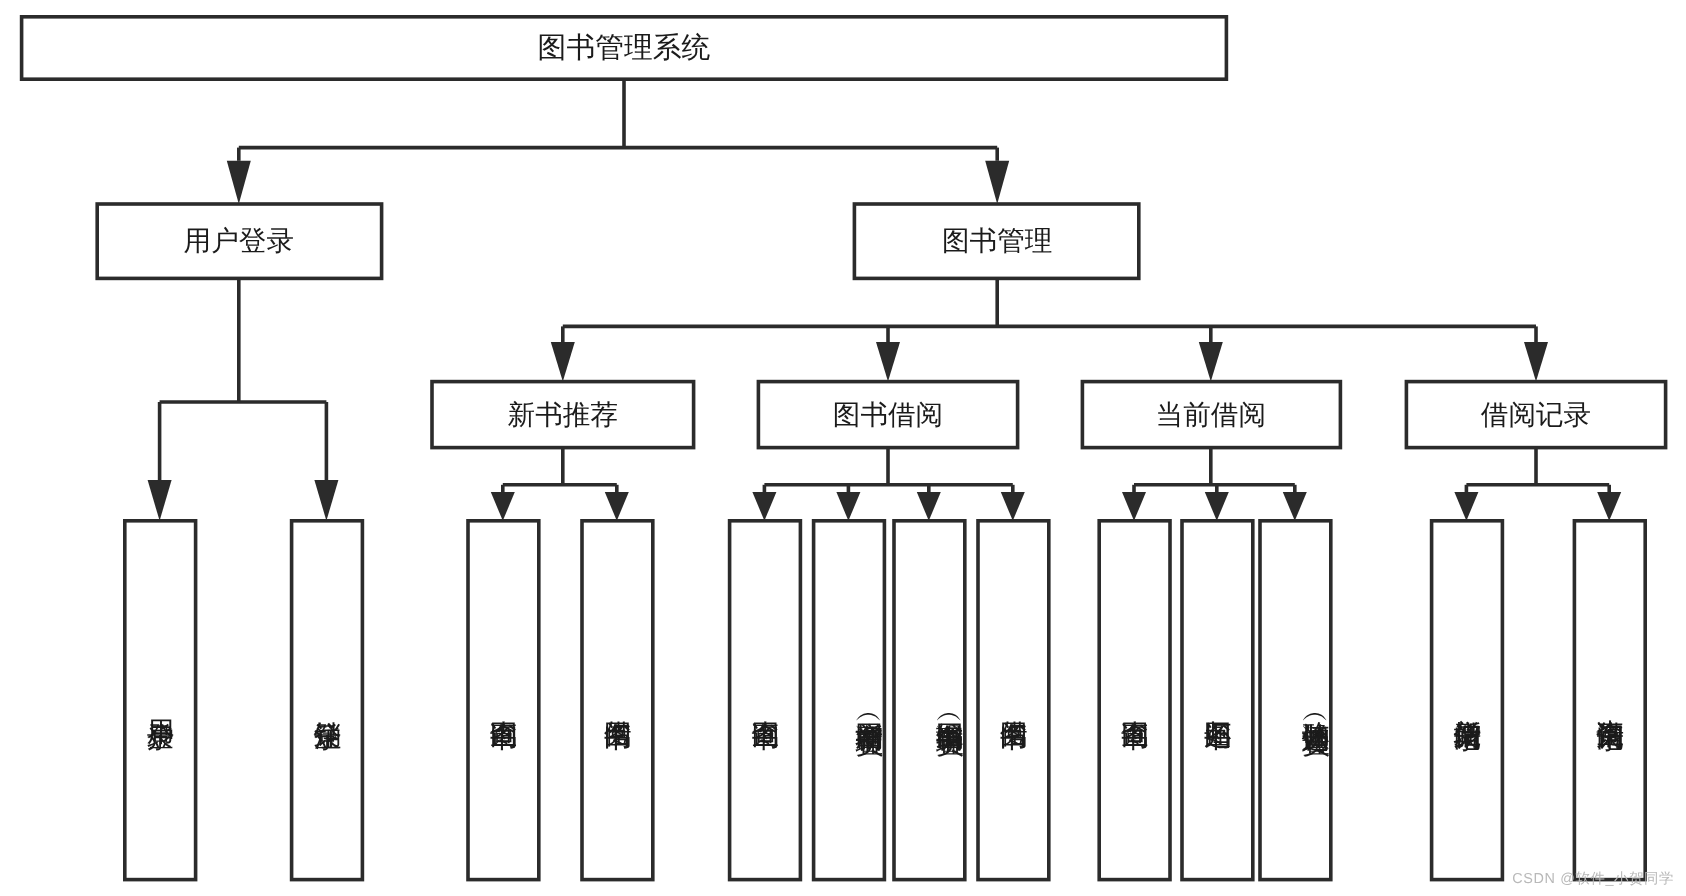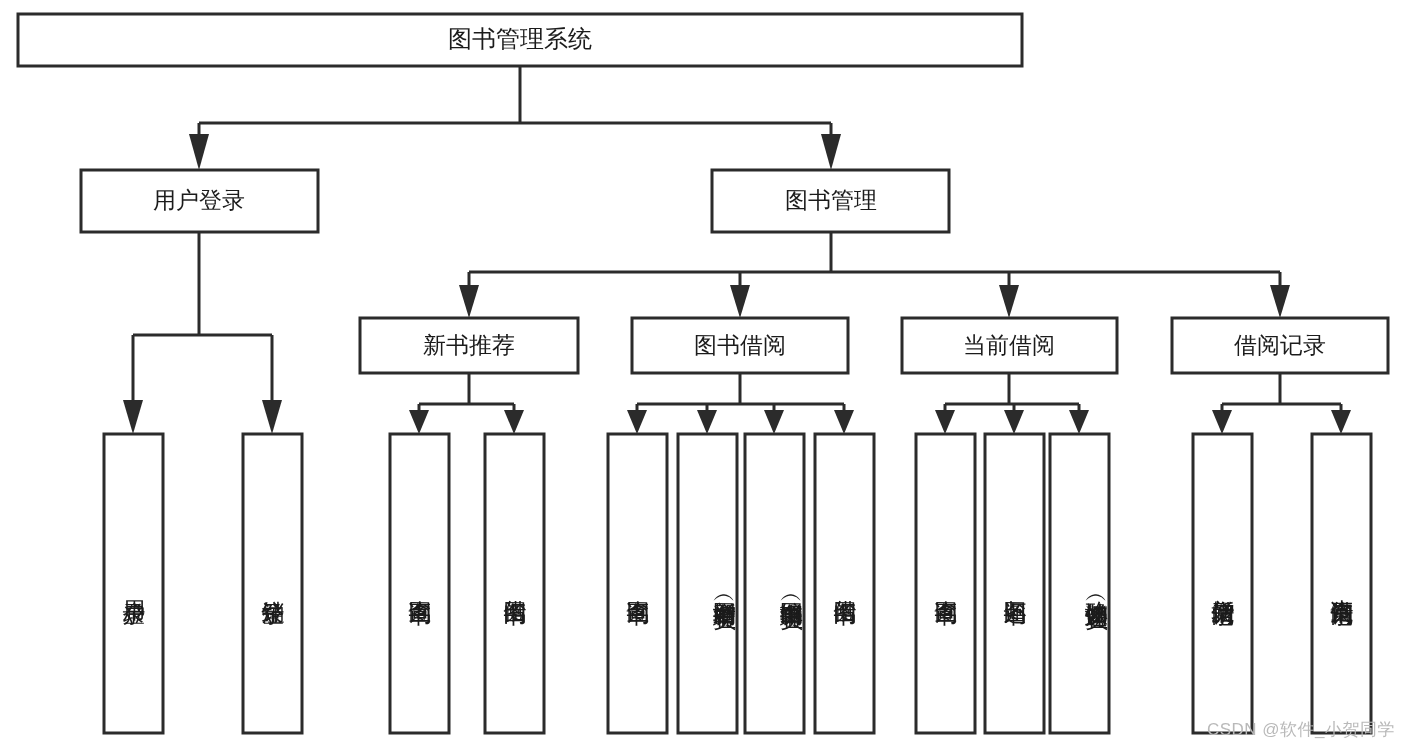--- a/index.html
+++ b/index.html
@@ -69,21 +69,21 @@
     letter-spacing: 1px;
     color: #1b1b1b;
     white-space: nowrap;
     pointer-events: none;
   }
   .watermark {
     position: absolute;
     right: 10px;
     bottom: 6px;
     font-family: "Liberation Sans", "DejaVu Sans", sans-serif;
-    font-size: 17px;
+    font-size: 12px;
     color: #b9b9b9;
     letter-spacing: 0.5px;
     user-select: none;
   }
 </style>
 </head>
 <body>
 
 <div id="diagram-root">
 

